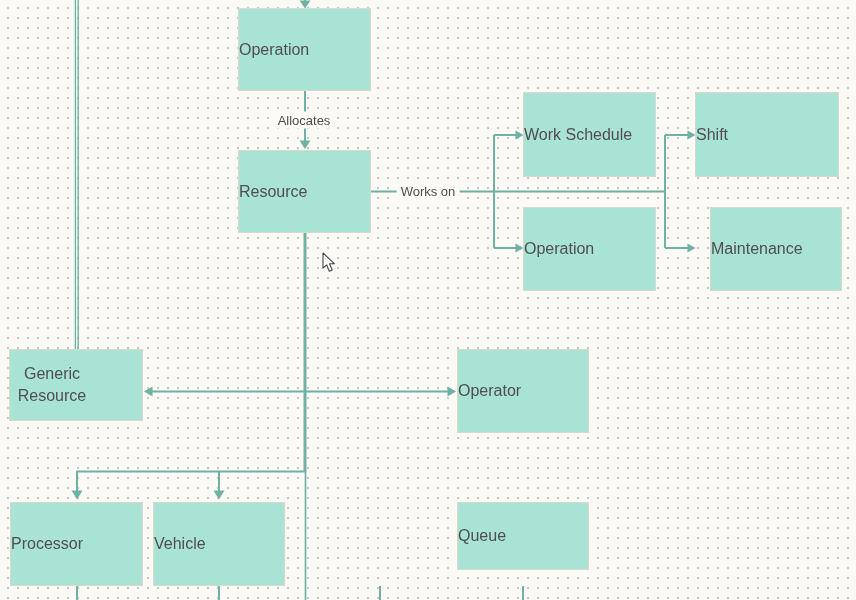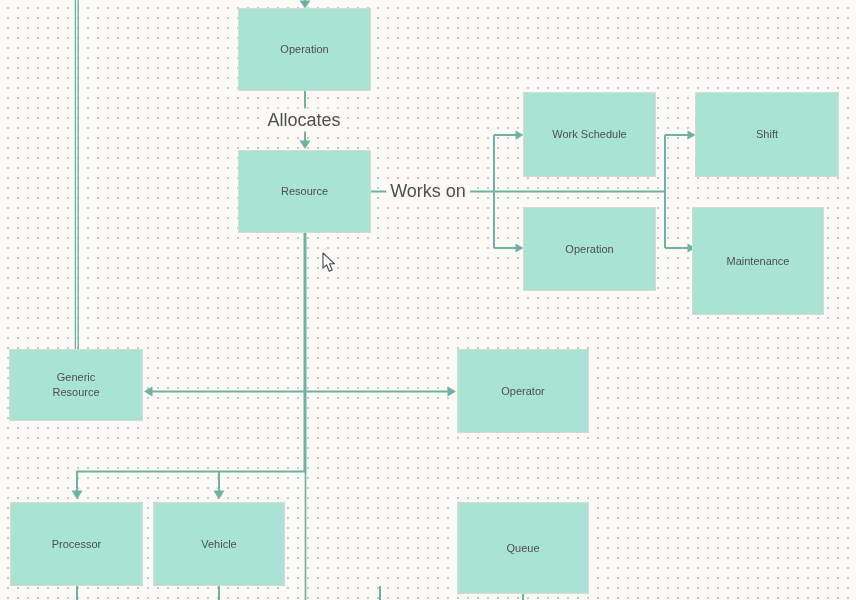--- a/index.html
+++ b/index.html
@@ -14,33 +14,33 @@
     background-size:10px 10px;
     background-position:3px 3px;
   }
   svg.layer{position:absolute;left:0;top:0;pointer-events:none;}
   .edge-line{stroke:var(--conn,#6eb2a4);fill:none;}
   .arrow{fill:var(--conn,#6eb2a4);stroke:none;}
   .node{
     position:absolute;
     background:var(--node-fill,#a9e3d4);
     border:1px solid var(--node-border,#d9d8d3);
-    display:flex;align-items:center;justify-content:center;
+    display:flex;align-items:center;justify-content:flex-start;
     text-align:center;
     color:var(--text,#4f4f4f);
-    font-size:11px;line-height:1.35;
+    font-size:16px;line-height:1.35;
     box-sizing:border-box;
   }
   .node span{display:inline-block;}
   .node-wrap span{max-width:84px;}
   .edge-label{
     position:absolute;transform:translate(-50%,-50%);
     background:var(--bg,#fbfaf6);
     color:var(--text,#4f4f4f);
-    font-size:18px;
+    font-size:13px;
     padding:1px 4px;white-space:nowrap;
   }
   #cursor{position:absolute;left:322px;top:252px;width:16px;height:22px;}
 </style>
 </head>
 <body>
 
 <div id="canvas">
 
   <svg class="layer" width="856" height="600" viewBox="0 0 856 600">
@@ -113,42 +113,42 @@
   </div>
 
   <div class="node" style="left:695px;top:92px;width:144px;height:85px">
     <span>Shift</span>
   </div>
 
   <div class="node" style="left:523px;top:207px;width:133px;height:84px">
     <span>Operation</span>
   </div>
 
-  <div class="node" style="left:692px;top:207px;width:132px;height:108px">
+  <div class="node" style="left:710px;top:207px;width:132px;height:84px">
     <span>Maintenance</span>
   </div>
 
   <div class="node node-wrap" style="left:9px;top:349px;width:134px;height:72px">
     <span>Generic Resource</span>
   </div>
 
   <div class="node" style="left:10px;top:502px;width:133px;height:84px">
     <span>Processor</span>
   </div>
 
   <div class="node" style="left:457px;top:349px;width:132px;height:84px">
     <span>Operator</span>
   </div>
 
   <div class="node" style="left:153px;top:502px;width:132px;height:84px">
     <span>Vehicle</span>
   </div>
 
 
-  <div class="node" style="left:457px;top:502px;width:132px;height:92px">
+  <div class="node" style="left:457px;top:502px;width:132px;height:68px">
     <span>Queue</span>
   </div>
 
   <div class="edge-label" style="left:304px;top:120px">Allocates</div>
 
   <div class="edge-label" style="left:428px;top:191px">Works on</div>
 
   <svg id="cursor" viewBox="0 0 16 22">
     <path d="M1 1 L1 16.2 L4.6 12.8 L7.3 19.2 L10.2 18 L7.5 11.8 L12.6 11.8 Z" fill="#ffffff" stroke="#44474a" stroke-width="1.1" stroke-linejoin="round"></path>
   </svg>

